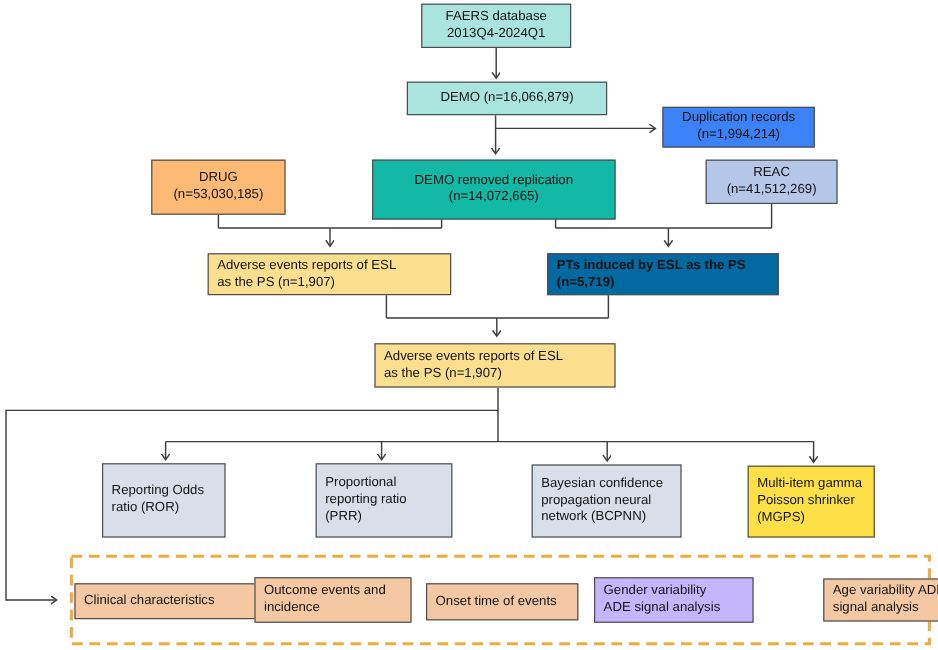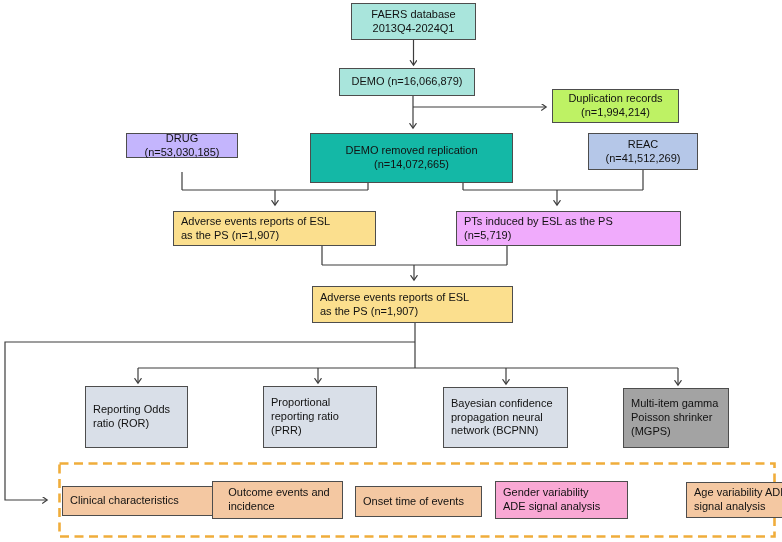--- a/index.html
+++ b/index.html
@@ -48,64 +48,64 @@
       <path d="M138,368 V383" marker-end="url(#ah)"></path>
       <path d="M318,368 V383" marker-end="url(#ah)"></path>
       <path d="M506,368 V384" marker-end="url(#ah)"></path>
       <path d="M678,368 V385" marker-end="url(#ah)"></path>
     </g>
   </svg>
 
   <div class="node c" style="left: 351px; top: 3px; width: 125px; height: 37px; background-color: rgb(169, 229, 220);"><span>FAERS database
 2013Q4-2024Q1</span></div>
 
-  <div class="node c" style="left: 339px; top: 68px; width: 136px; height: 28px; background-color: rgb(169, 229, 220); align-items: center;"><span>DEMO (n=16,066,879)</span></div>
+  <div class="node c" style="left: 339px; top: 68px; width: 167px; height: 28px; background-color: rgb(169, 229, 220); align-items: center;"><span>DEMO (n=16,066,879)</span></div>
 
-  <div class="node c" style="left: 552px; top: 89px; width: 127px; height: 34px; background-color: #bef264;"><span>Duplication records
+  <div class="node c" style="left: 552px; top: 89px; width: 127px; height: 34px; background-color: #3b82f6;"><span>Duplication records
 (n=1,994,214)</span></div>
 
-  <div class="node c" style="left: 126px; top: 133px; width: 112px; height: 25px; background-color: #c4b5fd;"><span>DRUG
+  <div class="node c" style="left: 126px; top: 133px; width: 112px; height: 46px; background-color: #fdba74;"><span>DRUG
 (n=53,030,185)</span></div>
 
   <div class="node c" style="left: 310px; top: 133px; width: 203px; height: 50px; background-color: #14b8a6; align-items: center;"><span>DEMO removed replication
 (n=14,072,665)</span></div>
 
   <div class="node c" style="left: 588px; top: 133px; width: 110px; height: 37px; background-color: rgb(181, 199, 232);"><span>REAC
 (n=41,512,269)</span></div>
 
   <div class="node l" style="left: 173px; top: 211px; width: 203px; height: 35px; background-color: rgb(251, 223, 142);"><span>Adverse events reports of ESL
 as the PS (n=1,907)</span></div>
 
-  <div class="node l" style="left: 456px; top: 211px; width: 225px; height: 35px; background-color: #f0abfc;"><span>PTs induced by ESL as the PS
+  <div class="node l" style="left: 456px; top: 211px; width: 193px; height: 35px; background-color: #0369a1; font-weight: bold;"><span>PTs induced by ESL as the PS
 (n=5,719)</span></div>
 
   <div class="node l" style="left: 312px; top: 286px; width: 201px; height: 37px; background-color: rgb(251, 223, 142);"><span>Adverse events reports of ESL
 as the PS (n=1,907)</span></div>
 
   <div class="node l" style="left: 263px; top: 386px; width: 114px; height: 62px; background-color: rgb(217, 223, 232);"><span>Proportional
 reporting ratio
 (PRR)</span></div>
 
   <div class="node l" style="left: 85px; top: 386px; width: 103px; height: 62px; background-color: rgb(217, 223, 232);"><span>Reporting Odds
 ratio (ROR)</span></div>
 
   <div class="node l" style="left: 443px; top: 387px; width: 125px; height: 61px; background-color: rgb(217, 223, 232);"><span>Bayesian confidence
 propagation neural
 network (BCPNN)</span></div>
 
-  <div class="node l" style="left: 623px; top: 388px; width: 106px; height: 60px; background-color: #a3a3a3;"><span>Multi-item gamma
+  <div class="node l" style="left: 623px; top: 388px; width: 106px; height: 60px; background-color: #fde047;"><span>Multi-item gamma
 Poisson shrinker
 (MGPS)</span></div>
 
   <div class="node l" style="left: 62px; top: 486px; width: 160px; height: 30px; background-color: rgb(244, 200, 162);"><span>Clinical characteristics</span></div>
 
-  <div class="node l" style="left: 212px; top: 481px; width: 131px; height: 38px; background-color: rgb(244, 200, 162); justify-content: center;"><span>Outcome events and
+  <div class="node l" style="left: 212px; top: 481px; width: 131px; height: 38px; background-color: rgb(244, 200, 162);"><span>Outcome events and
 incidence</span></div>
 
   <div class="node l" style="left: 355px; top: 486px; width: 127px; height: 31px; background-color: rgb(244, 200, 162);"><span>Onset time of events</span></div>
 
-  <div class="node l" style="left: 495px; top: 481px; width: 133px; height: 38px; background-color: #f9a8d4;"><span>Gender variability
+  <div class="node l" style="left: 495px; top: 481px; width: 133px; height: 38px; background-color: #c4b5fd;"><span>Gender variability
 ADE signal analysis</span></div>
 
   <div class="node l" style="left: 638px; top: 482px; width: 130px; height: 36px; background-color: rgb(244, 200, 162); margin-left: 48px;"><span>Age variability ADE
 signal analysis</span></div>
 
 </div>
 
 </body></html>

